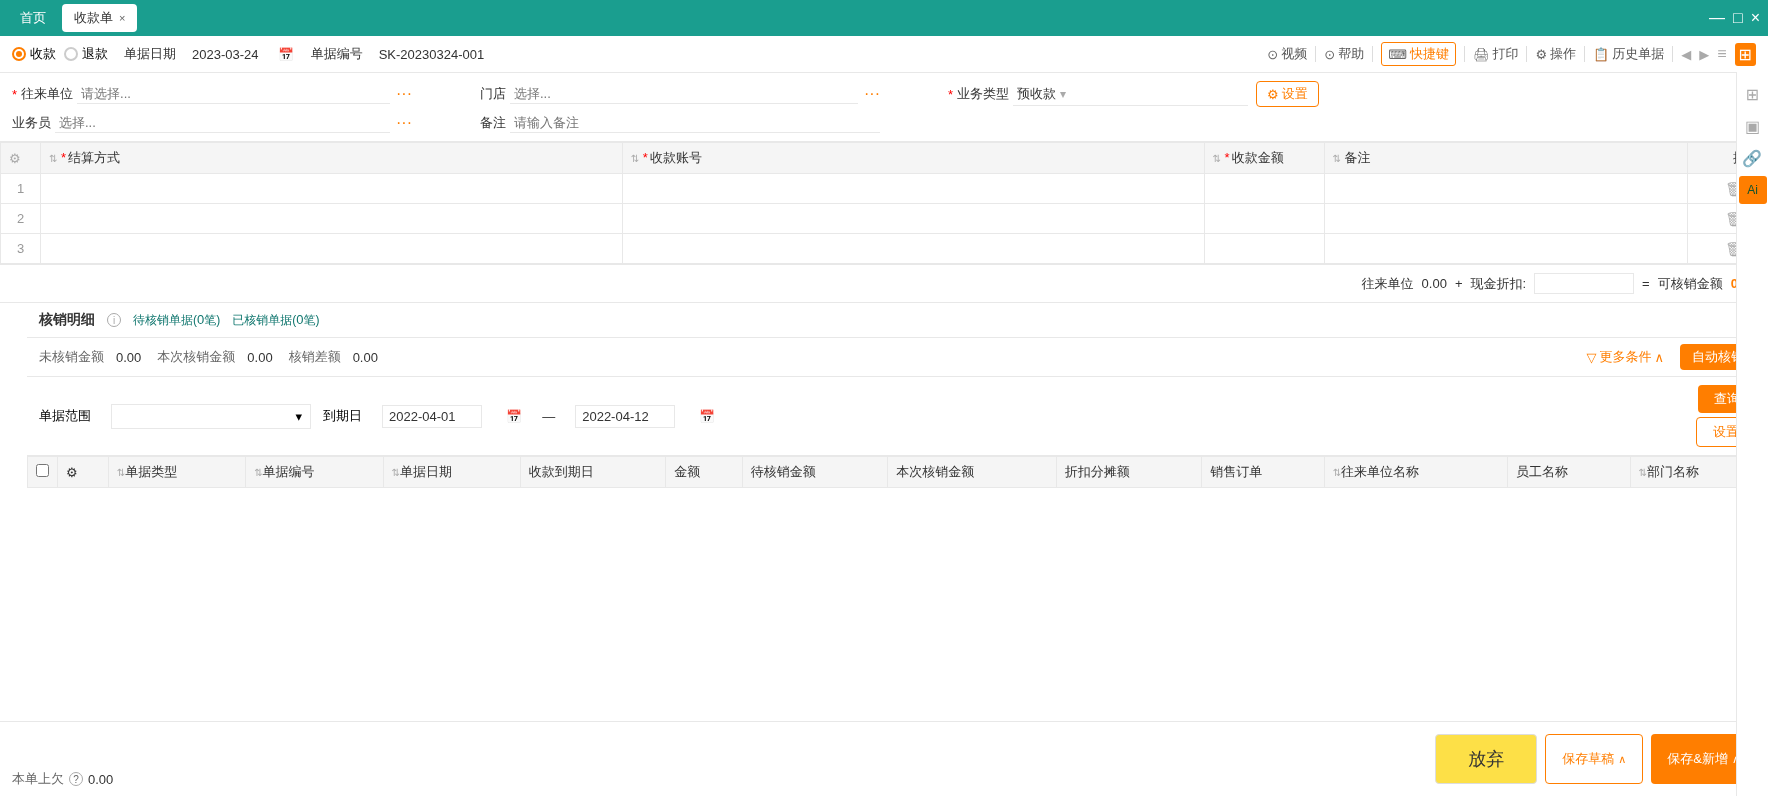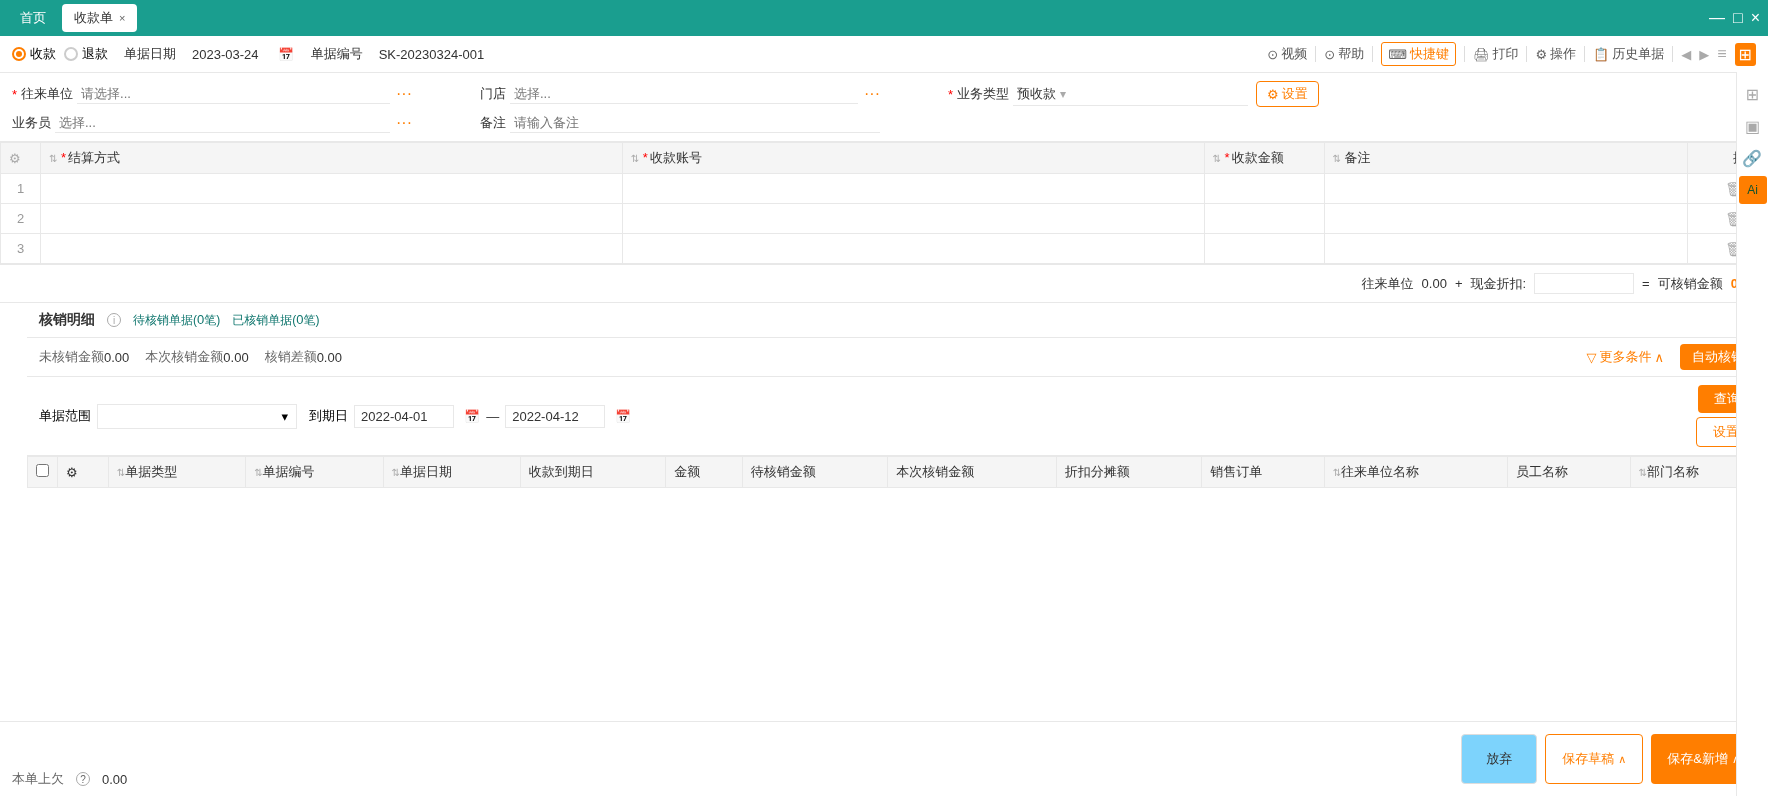--- a/index.html
+++ b/index.html
@@ -123,34 +123,34 @@
       border-bottom: 1px solid #e8e8e8; flex-shrink: 0; background: #fff;
     }
     .section-title { font-weight: bold; color: #333; font-size: 14px; }
     .info-icon { color: #aaa; cursor: pointer; font-size: 12px; border: 1px solid #aaa; border-radius: 50%; width: 14px; height: 14px; display: flex; align-items: center; justify-content: center; font-size: 10px; }
     .tab-link { color: #0f766e; cursor: pointer; text-decoration: none; font-size: 12px; }
 
     .reconcile-stats {
       display: flex; align-items: center; padding: 6px 12px; gap: 16px;
       flex-shrink: 0; background: #fff; border-bottom: 1px solid #e8e8e8;
     }
-    .stat-item { display: flex; align-items: center; gap: 0; }
+    .stat-item { display: flex; align-items: center; gap: 12px; }
     .stat-label { color: #666; }
     .stat-value { color: #333; }
     .filter-more { color: #ff7e00; cursor: pointer; margin-left: auto; font-size: 12px; display: flex; align-items: center; gap: 3px; }
     .auto-btn {
       background: #ff7e00; color: #fff; border: none; border-radius: 4px;
       padding: 4px 12px; cursor: pointer; font-size: 13px;
     }
 
     .reconcile-filter {
       display: flex; align-items: center; padding: 8px 12px; gap: 12px;
       flex-shrink: 0; background: #fff; border-bottom: 1px solid #e8e8e8;
     }
-    .filter-field { display: flex; align-items: center; gap: 6px; }
+    .filter-field { display: flex; align-items: center; gap: 20px; }
     .filter-select {
       border: 1px solid #e8e8e8; padding: 4px 8px; min-width: 200px;
       display: flex; align-items: center; justify-content: space-between; cursor: pointer;
     }
     .date-input {
       border: 1px solid #e8e8e8; padding: 3px 6px; width: 100px; outline: none; color: #333;
     }
     .date-dash { color: #333; }
     .query-btn {
       background: #ff7e00; color: #fff; border: none; border-radius: 4px;
@@ -169,26 +169,26 @@
       background: #f5f5f5; border: 1px solid #e8e8e8; padding: 6px 8px;
       text-align: left; font-weight: normal; color: #333; white-space: nowrap; position: sticky; top: 0;
     }
     .checkbox-col { width: 30px; text-align: center; }
 
     
     .footer-row {
       display: flex; align-items: center; padding: 8px 12px;
       background: #fff; border-top: 1px solid #e8e8e8; flex-shrink: 0; gap: 8px;
     }
-    .footer-stat { display: flex; align-items: center; gap: 12px; color: #666; margin-top: 40px; }
+    .footer-stat { display: flex; align-items: center; gap: 5px; color: #666; margin-top: 40px; }
     .footer-value { color: #333; }
     .footer-btns { margin-left: auto; display: flex; gap: 8px; }
     .btn-discard {
-      background: #7dd3fc; border: 1px solid #ddd; color: #333; border-radius: 4px;
-      padding: 6px 24px; cursor: pointer; font-size: 13px;
+      background: #fde047; border: 1px solid #ddd; color: #333; border-radius: 4px;
+      padding: 6px 32px; cursor: pointer; font-size: 18px;
     }
     .btn-save-draft {
       background: #fff; border: 1px solid #ff7e00; color: #ff7e00; border-radius: 4px;
       padding: 6px 16px; cursor: pointer; font-size: 13px; display: flex; align-items: center; gap: 4px;
     }
     .btn-save-new {
       background: #ff7e00; border: none; color: #fff; border-radius: 4px;
       padding: 16px 16px; cursor: pointer; font-size: 13px; display: flex; align-items: center; gap: 4px;
     }
     .btn-arrow { font-size: 11px; }

